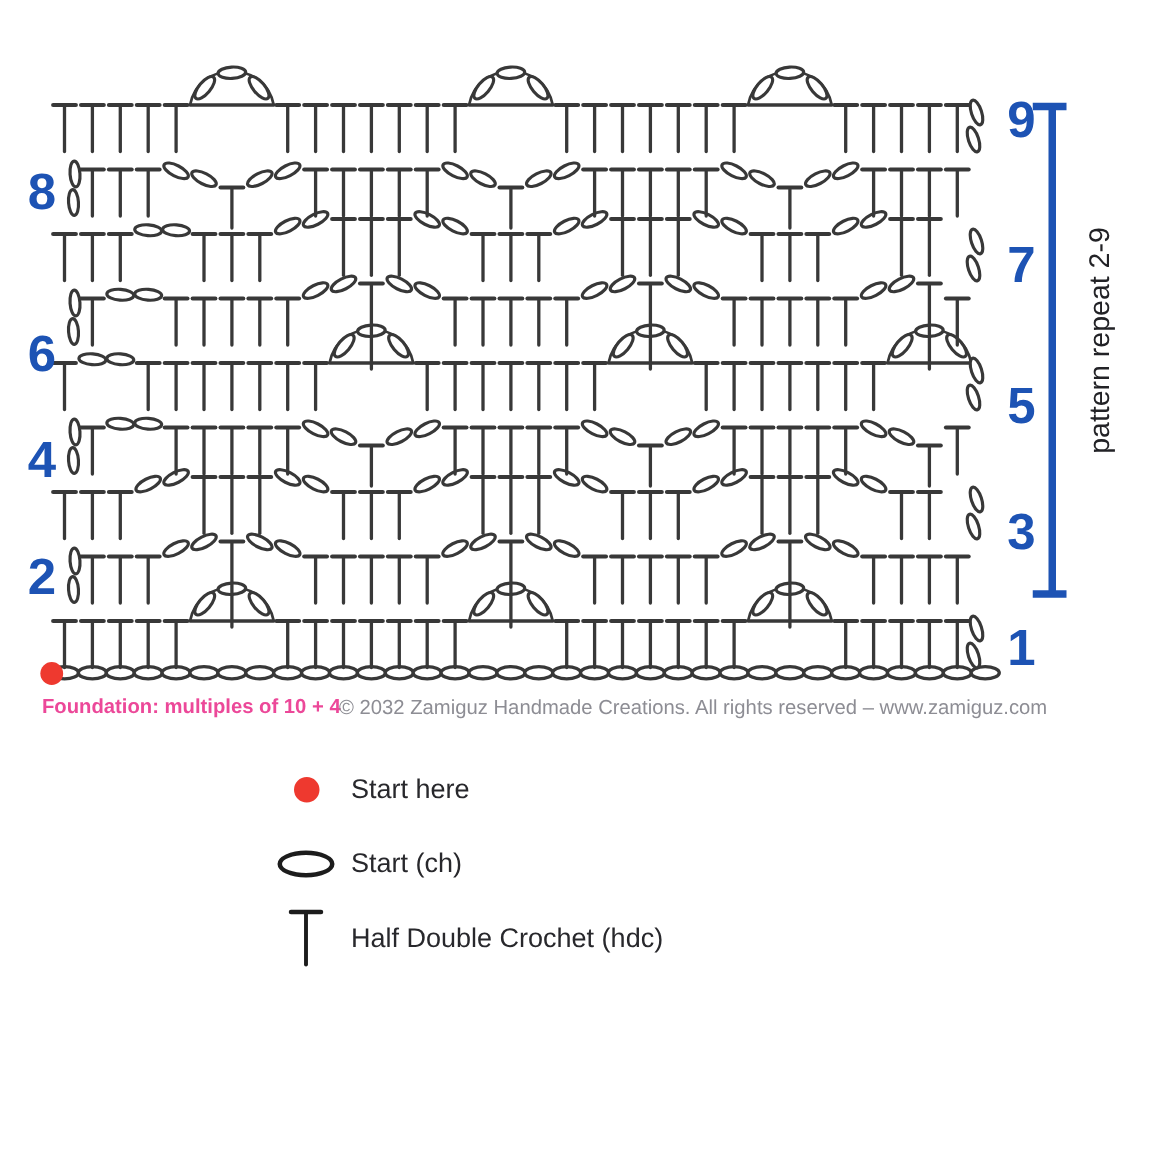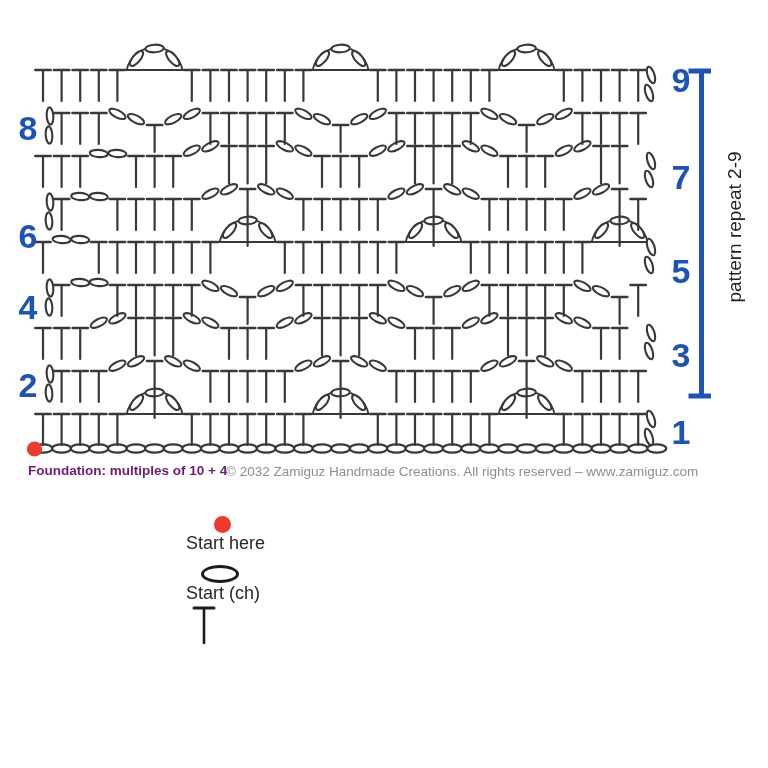--- a/index.html
+++ b/index.html
@@ -1,22 +1,22 @@
 <!DOCTYPE html>
 <html><head>
 <meta charset="utf-8">
 <style>
   html,body{margin:0;padding:0;background:#ffffff;}
   body{width:768px;height:768px;position:relative;overflow:hidden;
        font-family:"Liberation Sans", sans-serif;}
   #chart{position:absolute;left:0;top:0;}
-  .footer-note{position:absolute;left:28px;top:463px;font-size:13.5px;font-weight:bold;color:#701a75;}
+  .footer-note{position:absolute;left:28px;top:463px;font-size:13.5px;font-weight:bold;color:#ec4899;}
   .footer-copy{position:absolute;left:226px;top:464px;font-size:13.5px;color:#8d8d94;}
   .legend{position:absolute;left:180px;top:0;width:420px;}
-  .legend-row{position:absolute;left:0;display:flex;align-items:center;flex-direction:column;}
+  .legend-row{position:absolute;left:0;display:flex;align-items:center;}
   .legend-row.r1{top:516px;}
   .legend-row.r2{top:565px;}
   .legend-row.r3{top:604px;}
   .sym{width:48px;display:flex;justify-content:center;align-items:center;}
   .dot{width:17px;height:17px;border-radius:50%;background:#ee392f;}
   .chain-oval{width:32px;height:12px;border:3px solid #1c1c1c;border-radius:50%;}
   .legend-label{font-size:18px;color:#28282c;margin-left:6px;white-space:nowrap;}
 </style>
 </head>
 <body>
@@ -627,14 +627,15 @@
       </div>
     <div class="legend-label">Start (ch)</div>
   </div>
   <div class="legend-row r3">
     <div class="sym">
       <svg width="26" height="42">
         <line x1="3" y1="4" x2="23" y2="4" stroke="#1c1c1c" stroke-width="3" stroke-linecap="round"></line>
         <line x1="13" y1="4" x2="13" y2="39" stroke="#1c1c1c" stroke-width="2.6" stroke-linecap="round"></line>
       </svg>
     </div>
+    <div class="legend-label">Half Double Crochet (hdc)</div>
   </div>
 </div>
 
 </body></html>

